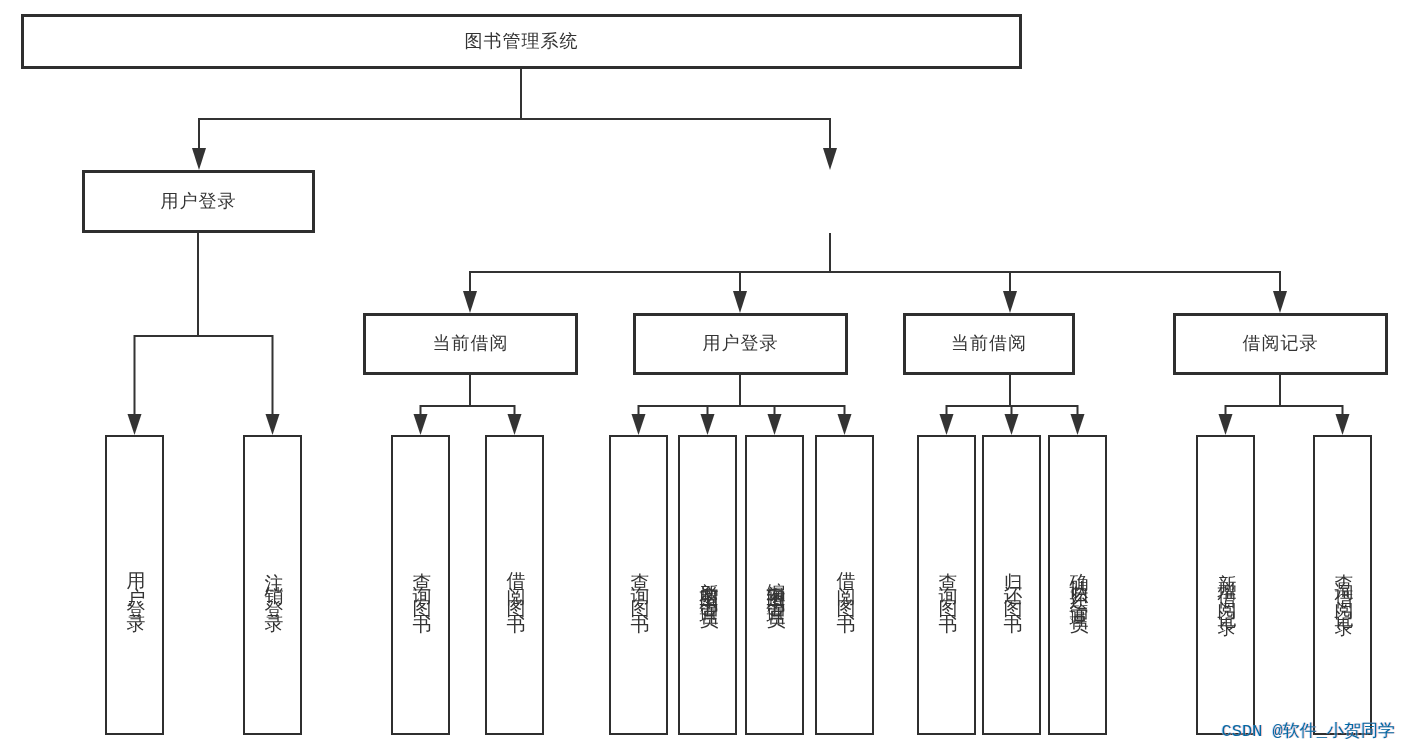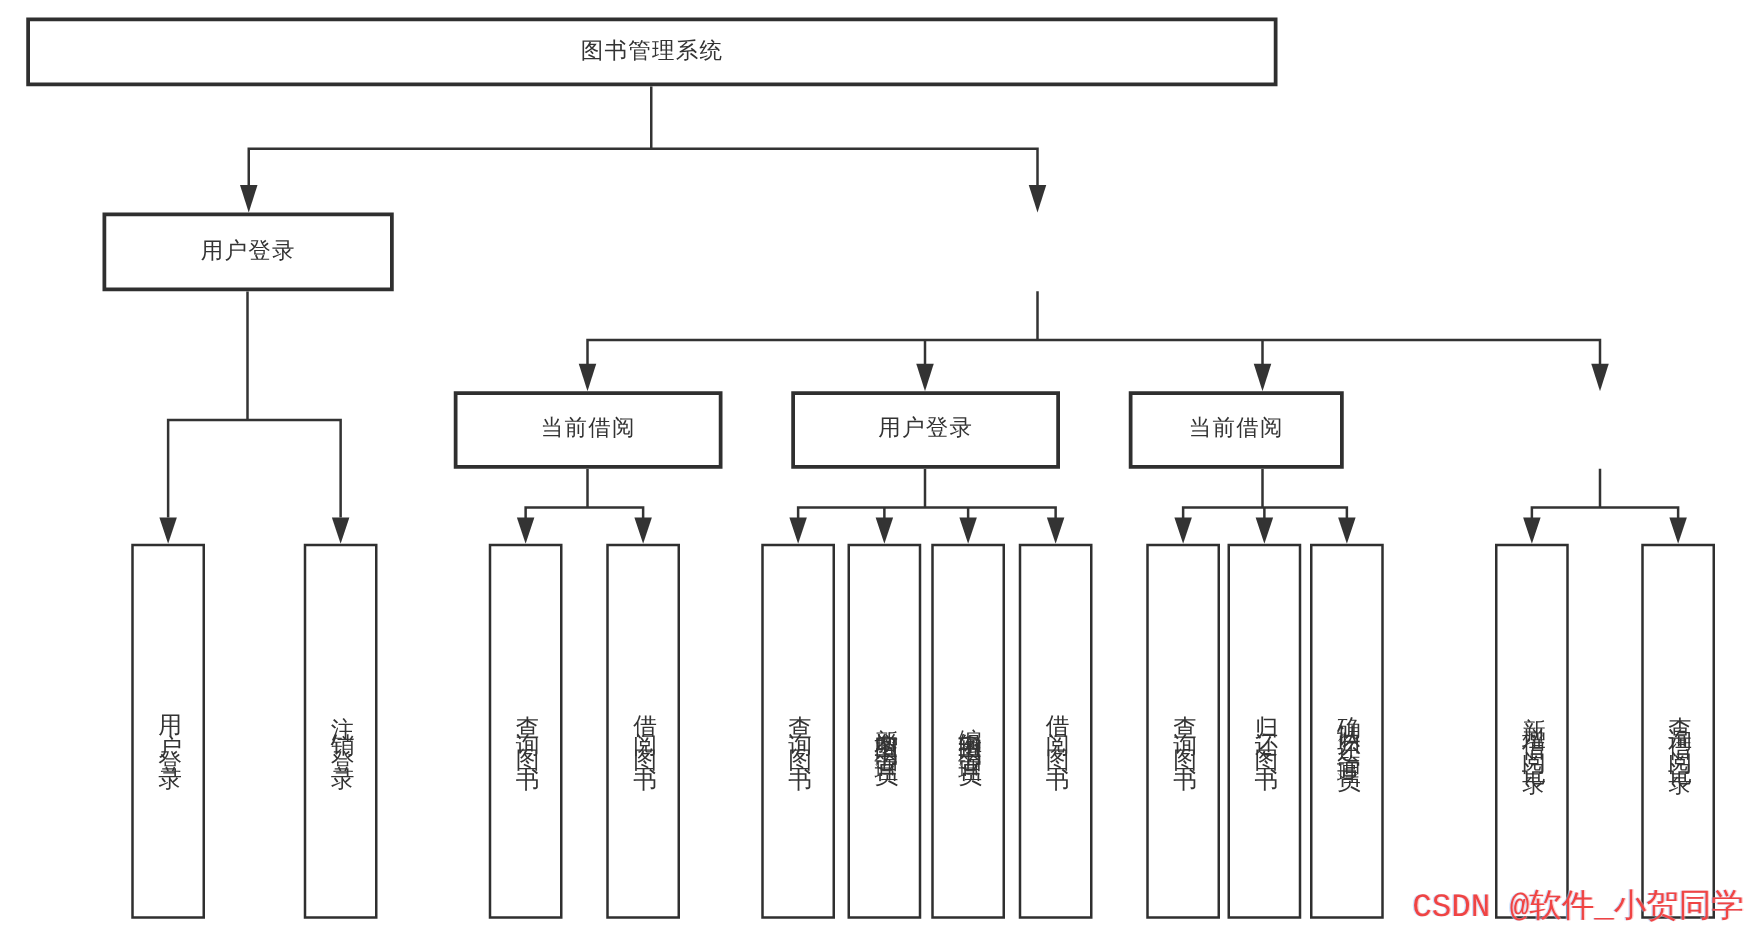--- a/index.html
+++ b/index.html
@@ -30,21 +30,21 @@
     writing-mode:vertical-rl;text-orientation:mixed;
     font-size:19px;color:#333333;line-height:1;
     white-space:nowrap;
   }
   .v4{letter-spacing:14px;}
   .v6{letter-spacing:9px;}
   .v8{letter-spacing:6px;}
   .v9{letter-spacing:4px;}
   #watermark{
     position:absolute;right:10px;bottom:5px;z-index:2;
-    font-size:26px;color:#ef4444;
+    font-size:17px;color:#0369a1;
     text-shadow:1px 0 0 rgba(255,160,160,0.55), -1px 0 0 rgba(160,200,255,0.55);
     white-space:nowrap;
   }
 </style>
 </head>
 <body>
 
 <div id="stage">
 
   <svg id="wires" width="1405" height="747">
@@ -119,20 +119,23 @@
 
   <div class="box" style="left:363px;top:313px;width:215px;height:62px">
     <span class="hlabel">当前借阅</span>
   </div>
   <div class="box" style="left:633px;top:313px;width:215px;height:62px">
     <span class="hlabel">用户登录</span>
   </div>
   <div class="box" style="left:903px;top:313px;width:172px;height:62px">
     <span class="hlabel">当前借阅</span>
   </div>
+  <div class="box" style="left:1173px;top:313px;width:215px;height:62px">
+    <span class="hlabel">借阅记录</span>
+  </div>
 
   <div class="box leaf" style="left:105px;top:435px">
     <span class="vtext v4">用户登录</span>
   </div>
   <div class="box leaf" style="left:243px;top:435px">
     <span class="vtext v4">注销登录</span>
   </div>
 
   <div class="box leaf" style="left:391px;top:435px">
     <span class="vtext v4">查询图书</span>

